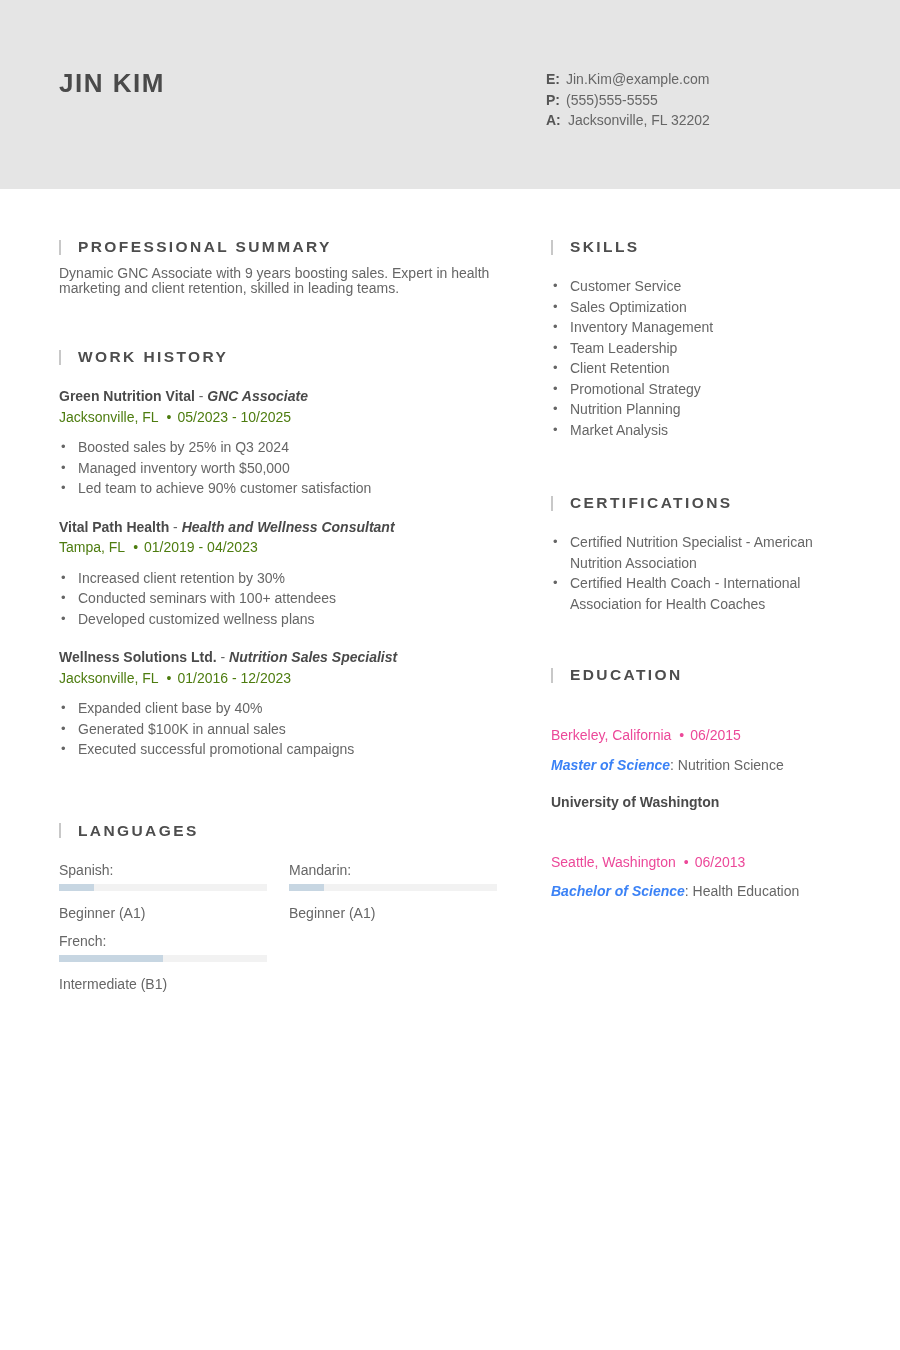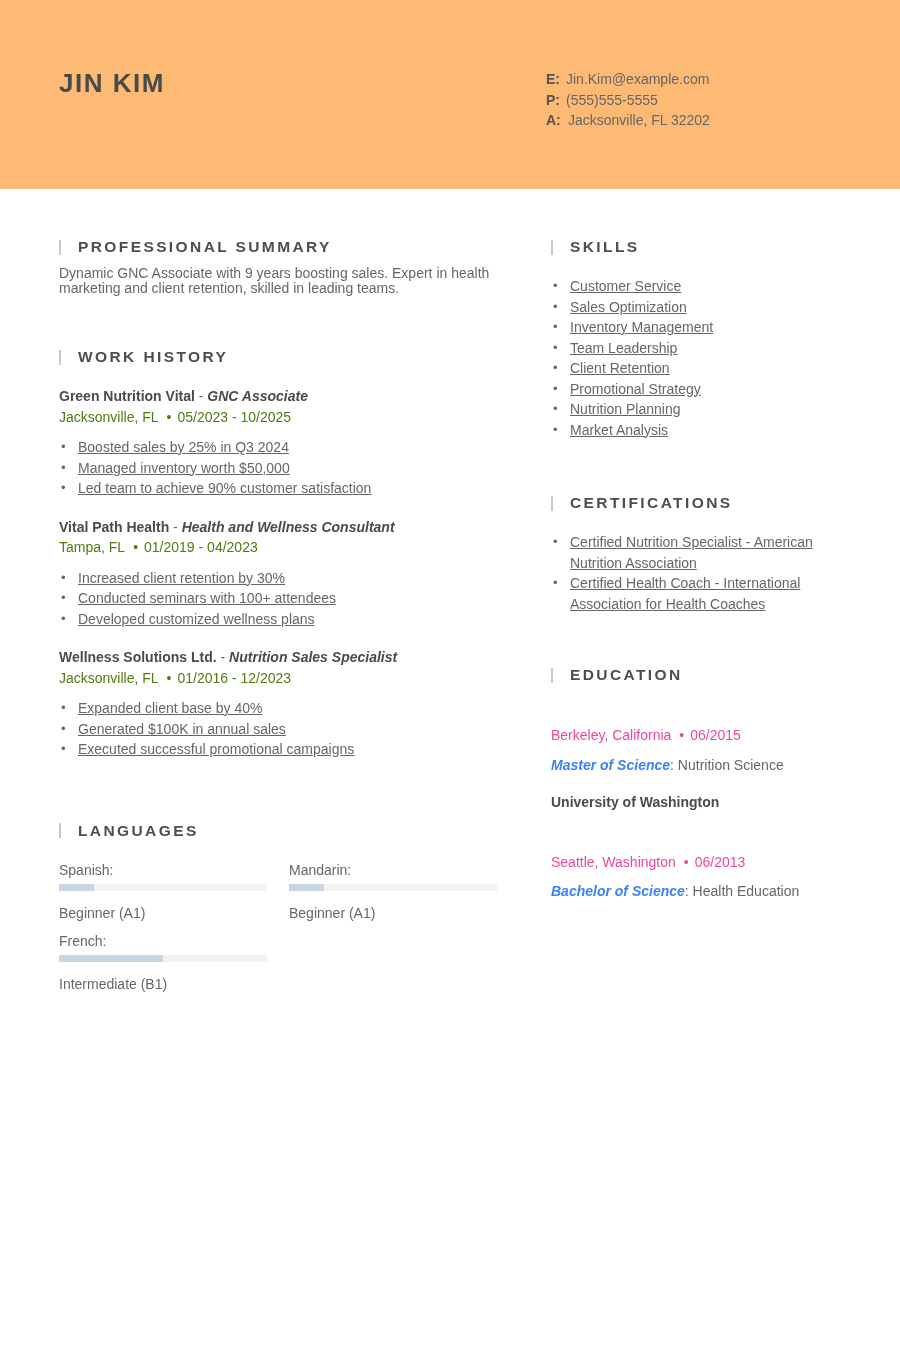--- a/index.html
+++ b/index.html
@@ -1,19 +1,19 @@
 <!DOCTYPE html>
 <html><head>
 <meta charset="utf-8">
 <style>
   * { box-sizing: border-box; margin: 0; padding: 0; }
   html, body { width: 900px; height: 1350px; background: #ffffff; }
   body { font-family: "Liberation Sans", "DejaVu Sans", sans-serif; color: #555555; position: relative; overflow: hidden; }
 
-  .header { position: absolute; left: 0; top: 0; width: 900px; height: 189px; background: #fdba74; }
+  .header { position: absolute; left: 0; top: 0; width: 900px; height: 189px; background: #e5e5e5; }
   .name { position: absolute; left: 59px; top: 68px; font-size: 26px; font-weight: bold; letter-spacing: 1.5px; color: #4a4a4a; }
   .contact { position: absolute; left: 546px; top: 69px; font-size: 14px; line-height: 20.5px; color: #666; }
   .contact .row { display: flex; }
   .contact .lbl { font-weight: bold; color: #555; width: 20px; }
 
   .col-left { position: absolute; left: 59px; top: 236px; width: 440px; }
   .col-right { position: absolute; left: 551px; top: 236px; width: 300px; }
 
   .sec-title { display: flex; align-items: center; height: 22px; font-size: 15.5px; font-weight: bold; letter-spacing: 2.4px; color: #4d4d4d; }
   .sec-title .bar { width: 2px; height: 15px; background: #c8c8c8; margin-right: 17px; }
@@ -21,21 +21,21 @@
   .summary { margin-top: 8px; font-size: 14px; line-height: 15px; color: #666; }
 
   .job { font-size: 14px; }
   .job .title { font-weight: bold; color: #4a4a4a; line-height: 20.5px; }
   .job .title .role { font-style: italic; }
   .job .title .dash { font-weight: normal; color: #666; }
   .job .meta { color: #4d7c0f; line-height: 20.5px; }
   .job .meta .dot { margin: 0 6px 0 8px; }
 
   ul.bullets { list-style: none; margin-top: 10px; }
-  ul.bullets li { position: relative; padding-left: 19px; font-size: 14px; line-height: 20.5px; color: #666; text-decoration: underline; }
+  ul.bullets li { position: relative; padding-left: 19px; font-size: 14px; line-height: 20.5px; color: #666; }
   ul.bullets li::before { content: "\2022"; position: absolute; left: 2px; top: 0; color: #666; font-size: 13px; }
 
   .langs { margin-top: 18px; display: grid; grid-template-columns: 208px 208px; column-gap: 22px; row-gap: 8px; }
   .lang .lname { font-size: 14px; line-height: 20px; color: #666; }
   .lang .track { margin-top: 4px; height: 7px; width: 208px; background: #f2f2f2; position: relative; }
   .lang .fill { position: absolute; left: 0; top: 0; height: 7px; background: #c7d6e2; }
   .lang .level { font-size: 14px; line-height: 20px; color: #666; margin-top: 12px; }
 
   .edu .school { font-size: 14px; font-weight: bold; color: #4a4a4a; line-height: 20.5px; }
   .edu .meta { font-size: 14px; color: #ec4899; line-height: 20.5px; margin-top: 39px; }

